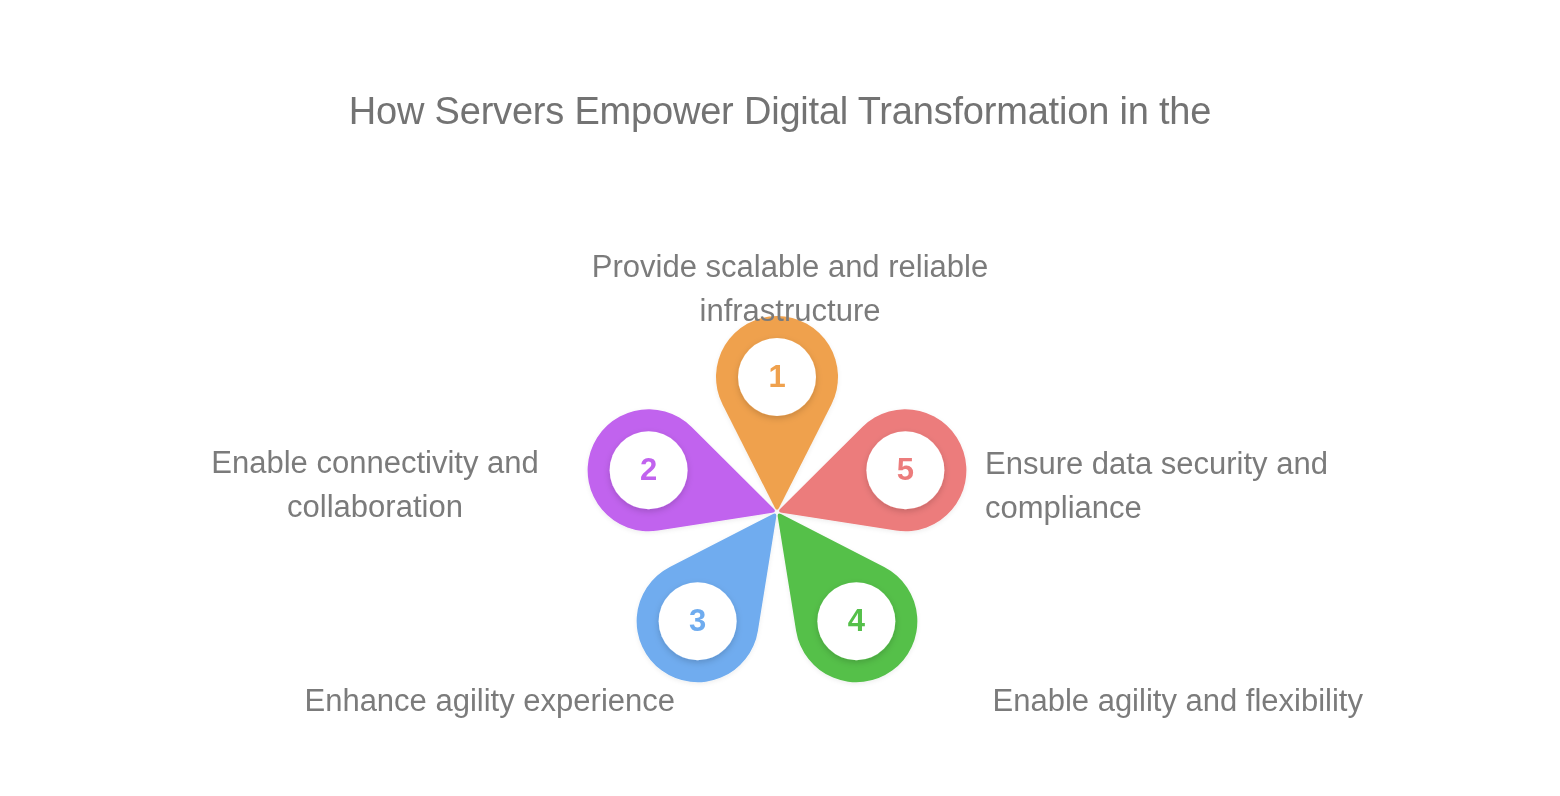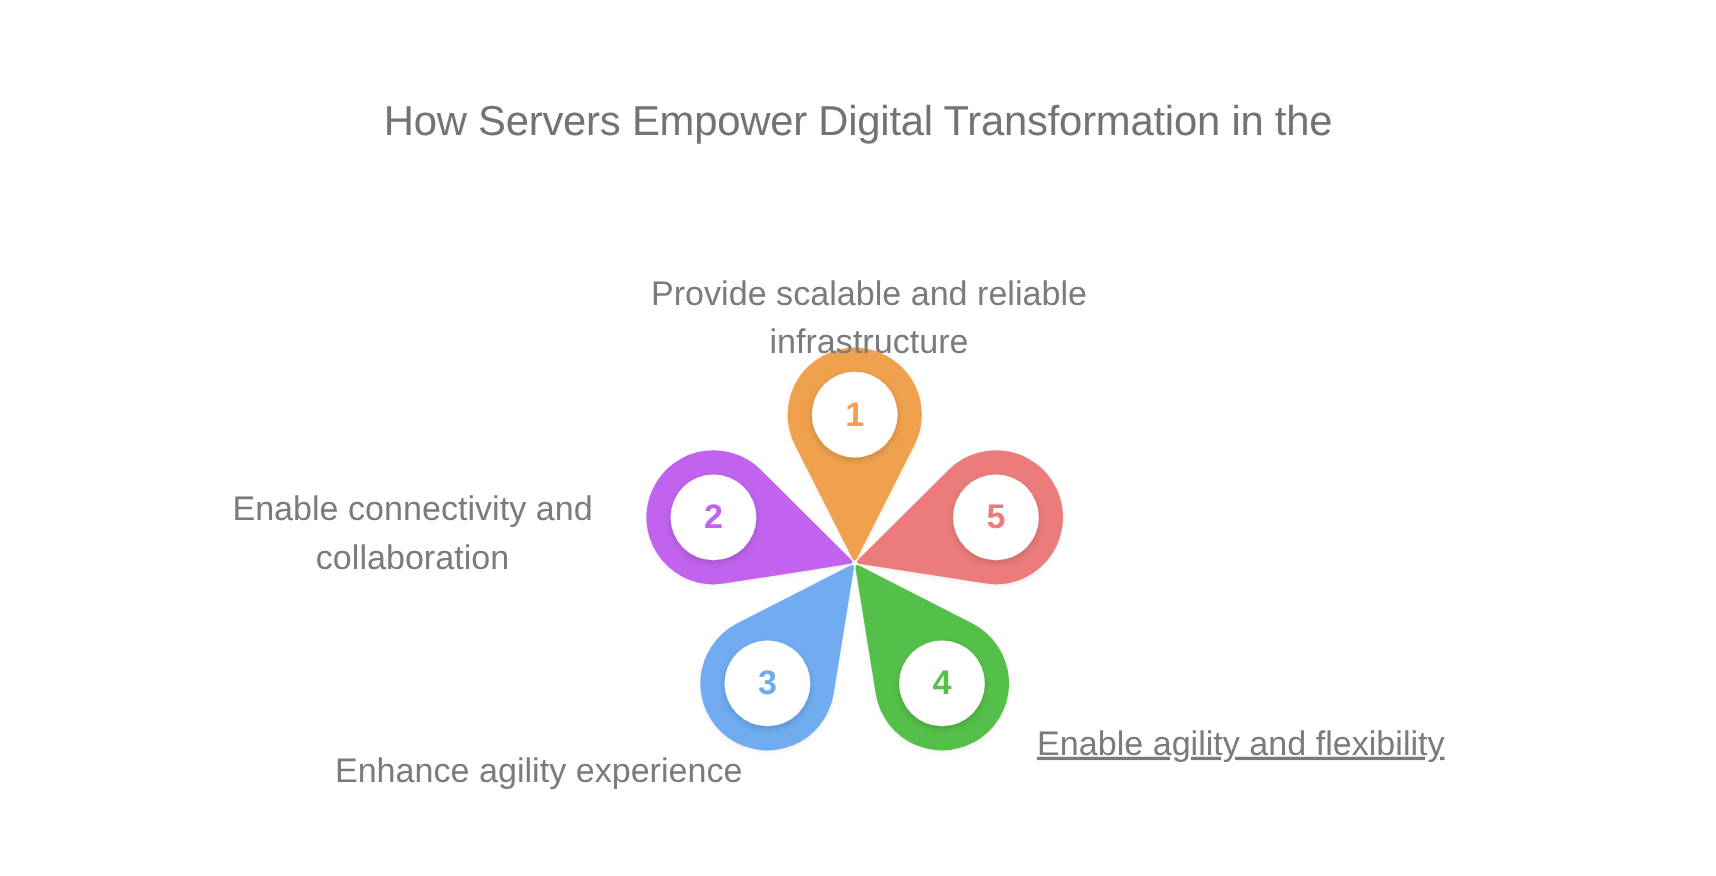--- a/index.html
+++ b/index.html
@@ -96,24 +96,23 @@
     text-align: left;
   }
   .lbl-3 {
     left: 175px;
     top: 679px;
     width: 500px;
     text-align: right;
   }
   .lbl-4 {
     left: 893px;
-    top: 654px;
+    top: 679px;
     width: 470px;
-    text-align: center;
-    text-decoration: underline;
+    text-align: right;
   }
 </style>
 </head>
 <body>
 
 <div id="canvas">
 
   <div class="title">
     <span class="tl">How Servers Empower Digital Transformation in the</span>
   </div>
@@ -165,15 +164,16 @@
     <div class="petal-num" id="n1" style="left: 737px; top: 337px; color: rgb(239, 161, 78);">1</div>
     <div class="petal-num" id="n2" style="left: 608.607px; top: 430.283px; color: rgb(193, 99, 238);">2</div>
     <div class="petal-num" id="n3" style="left: 657.649px; top: 581.217px; color: rgb(111, 172, 239);">3</div>
     <div class="petal-num" id="n4" style="left: 816.351px; top: 581.217px; color: rgb(85, 192, 74);">4</div>
     <div class="petal-num" id="n5" style="left: 865.393px; top: 430.283px; color: rgb(236, 124, 124);">5</div>
 
     <div class="lbl lbl-1">Provide scalable and reliable infrastructure</div>
     <div class="lbl lbl-2">Enable connectivity and collaboration</div>
     <div class="lbl lbl-3">Enhance agility experience</div>
     <div class="lbl lbl-4">Enable agility and flexibility</div>
+    <div class="lbl lbl-5">Ensure data security and compliance</div>
 
   </div>
 </div>
 
 </body></html>

